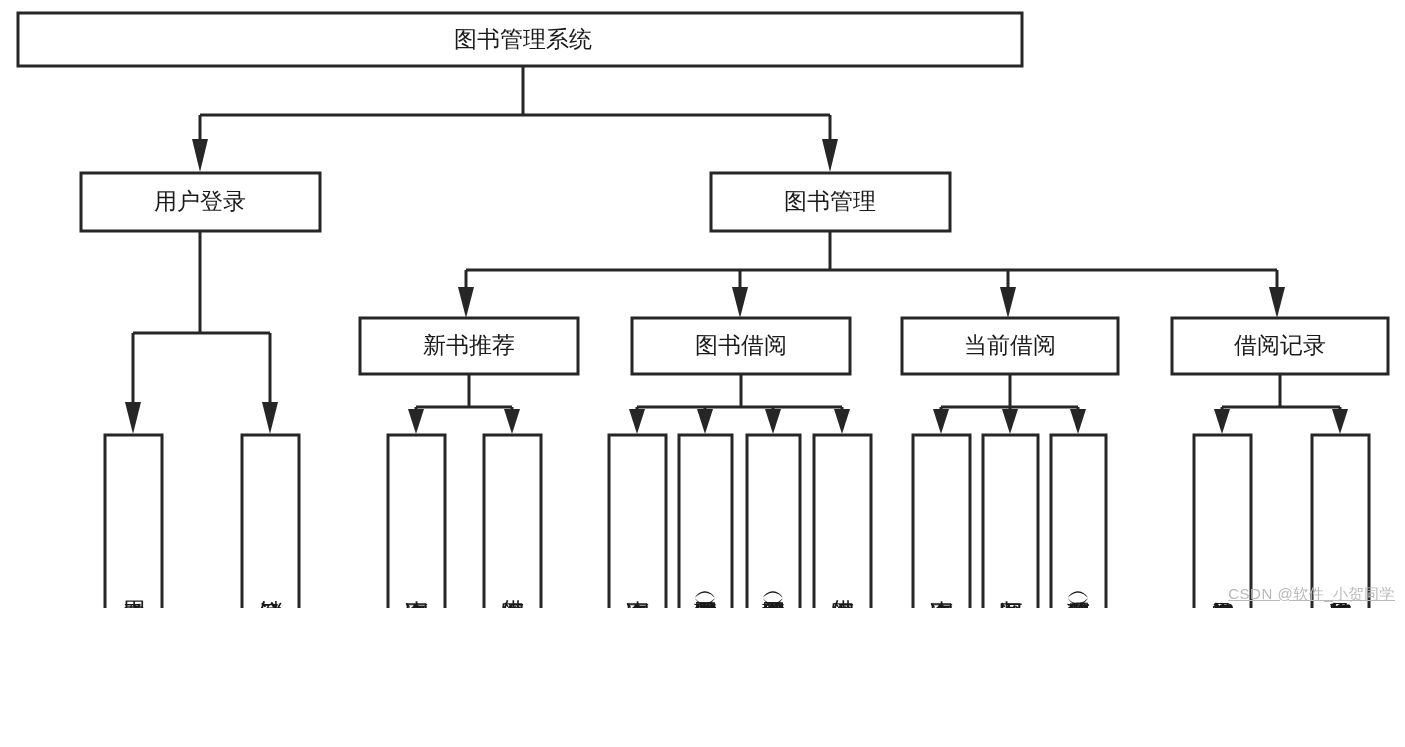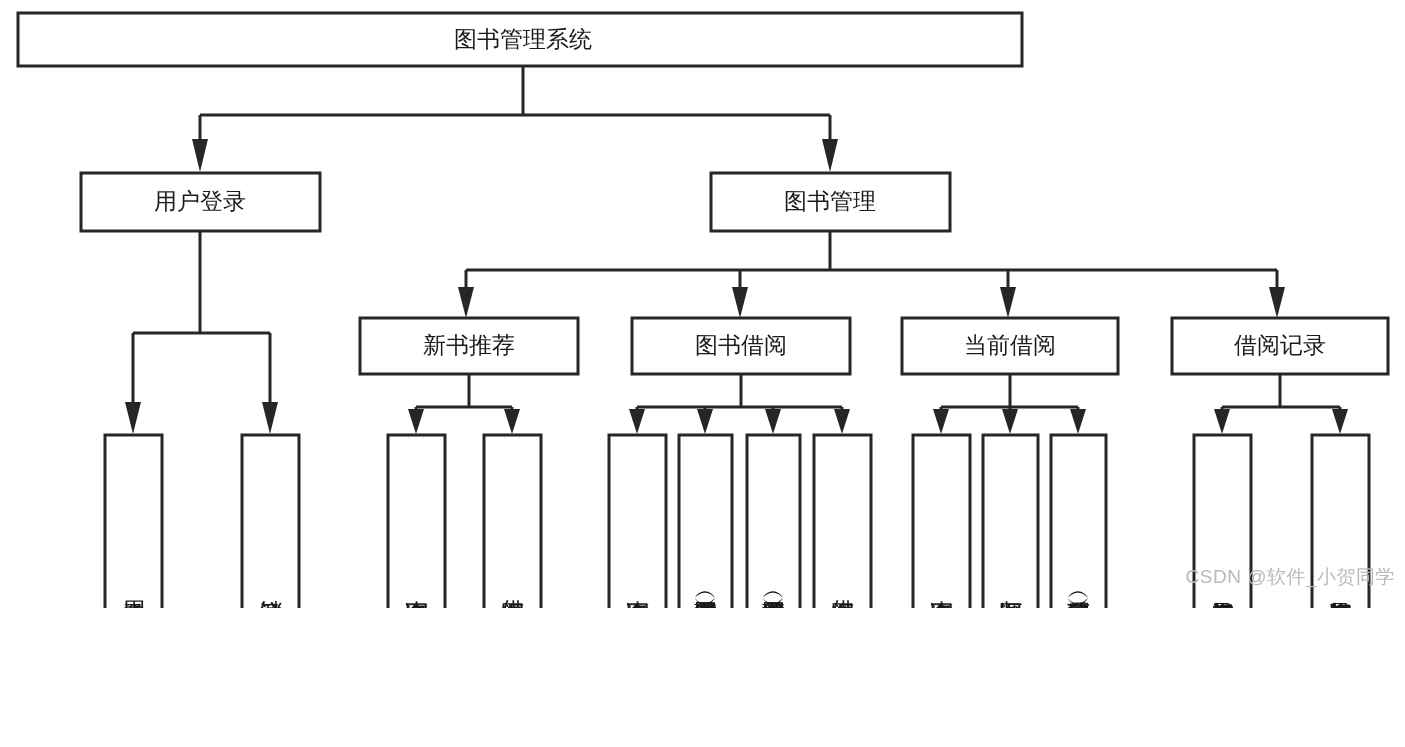--- a/index.html
+++ b/index.html
@@ -58,26 +58,27 @@
     letter-spacing: 1.5px;
     white-space: nowrap;
     pointer-events: none;
     display: flex;
     align-items: center;
     justify-content: center;
   }
   .watermark {
     position: absolute;
     right: 10px;
-    bottom: 18px;
-    font-family: "Liberation Sans", "DejaVu Sans", sans-serif;
-    font-size: 19px;
+    bottom: 4px;
+    font-family: "Liberation Sans", "DejaVu Sans", sans-serif;
+    font-size: 15px;
     color: #b9b9b9;
     letter-spacing: 0.5px;
     white-space: nowrap;
+    text-decoration: underline;
   }
 </style>
 </head>
 <body>
 
 <div id="diagram-root">
 
   <svg class="diagram-canvas" viewBox="0 0 1405 747">
 
     <g>

